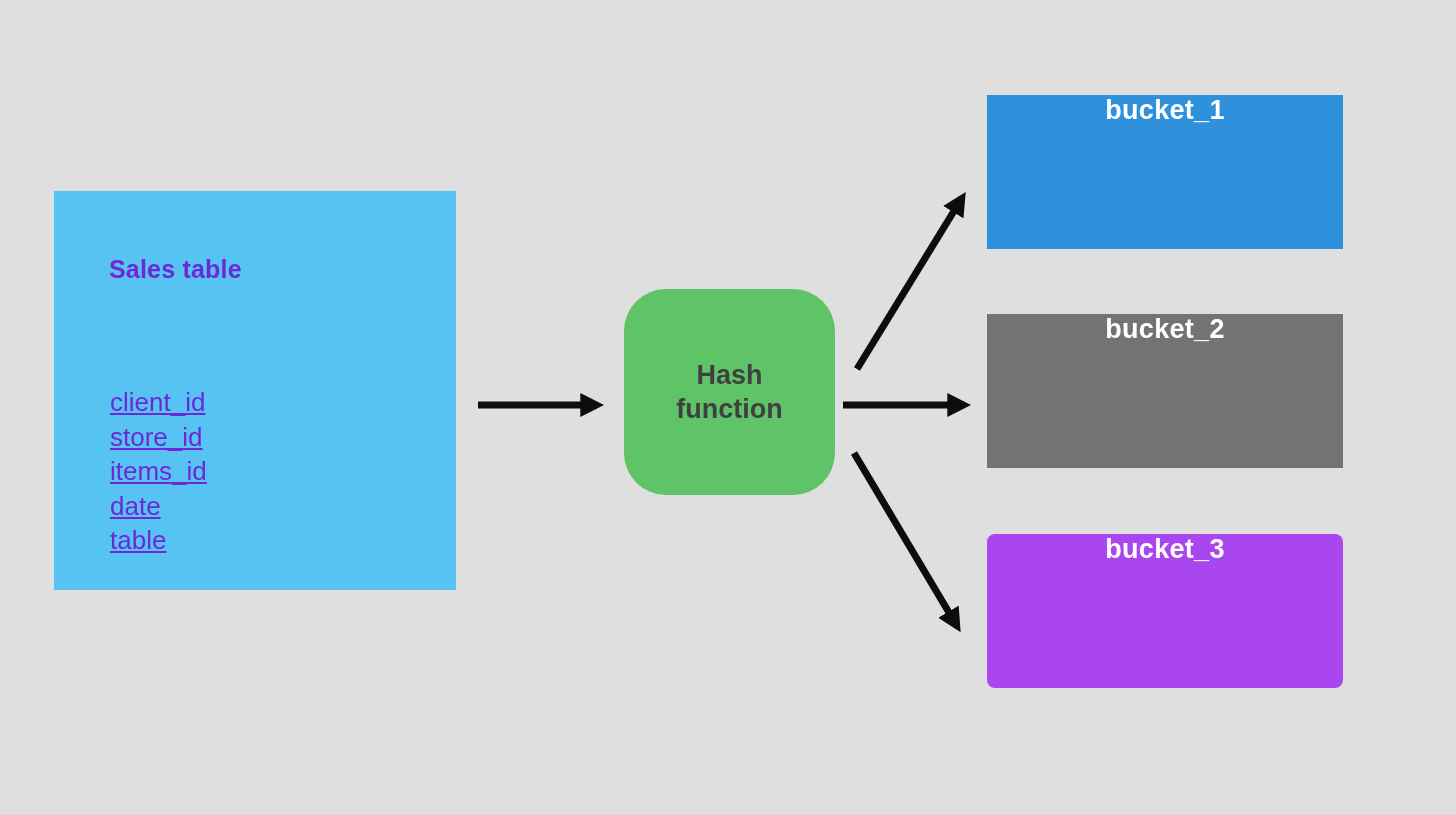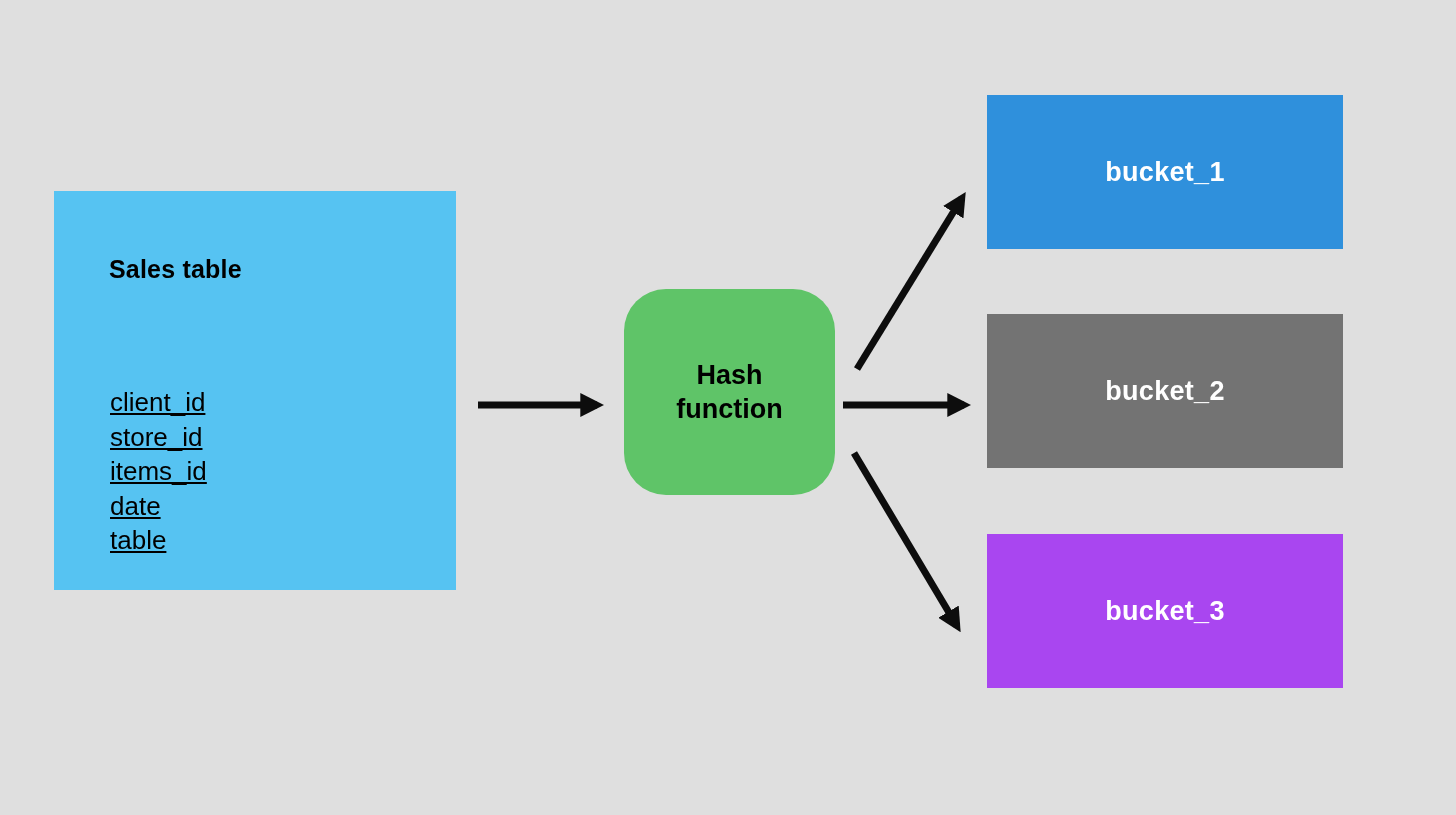--- a/index.html
+++ b/index.html
@@ -62,27 +62,26 @@
     font-weight: 700;
     line-height: 34px;
     max-width: 132px;
   }
   
   .bucket {
     left: 987px;
     width: 356px;
     height: 154px;
     display: flex;
-    align-items: center;
     justify-content: center;
     text-align: center;
   }
   .bucket-1 { top: 95px; }
   .bucket-2 { top: 314px; }
-  .bucket-3 { top: 534px; }
+  .bucket-3 { top: 534px; border-radius: 8px; }
   .bucket-label {
     font-size: 27px;
     font-weight: 700;
     letter-spacing: 0.3px;
   }
   
   .arrows {
     position: absolute;
     left: 0;
     top: 0;
@@ -93,32 +92,32 @@
   .arrow-line {
     stroke-width: 7px;
     fill: none;
   }
 </style>
 </head>
 <body>
 
 <div class="canvas" style="background: rgb(223, 223, 223);">
 
-  <div class="node sales-table" style="background: rgb(86, 195, 242); color: #000000;">
+  <div class="node sales-table" style="background: rgb(86, 195, 242); color: #6d28d9;">
     <div class="sales-title">Sales table</div>
     <div class="sales-fields">
       <span class="field">client_id</span>
       <span class="field">store_id</span>
       <span class="field">items_id</span>
       <span class="field">date</span>
       <span class="field">table</span>
     </div>
   </div>
 
-  <div class="node hash-fn" style="background: rgb(95, 196, 104); color: #000000;">
+  <div class="node hash-fn" style="background: rgb(95, 196, 104); color: #404040;">
     <div class="hash-label">Hash function</div>
   </div>
 
   <div class="node bucket bucket-1" style="background: rgb(47, 144, 220); color: rgb(255, 255, 255);">
     <div class="bucket-label">bucket_1</div>
   </div>
 
   <div class="node bucket bucket-2" style="background: #737373; color: rgb(255, 255, 255);">
     <div class="bucket-label">bucket_2</div>
   </div>

